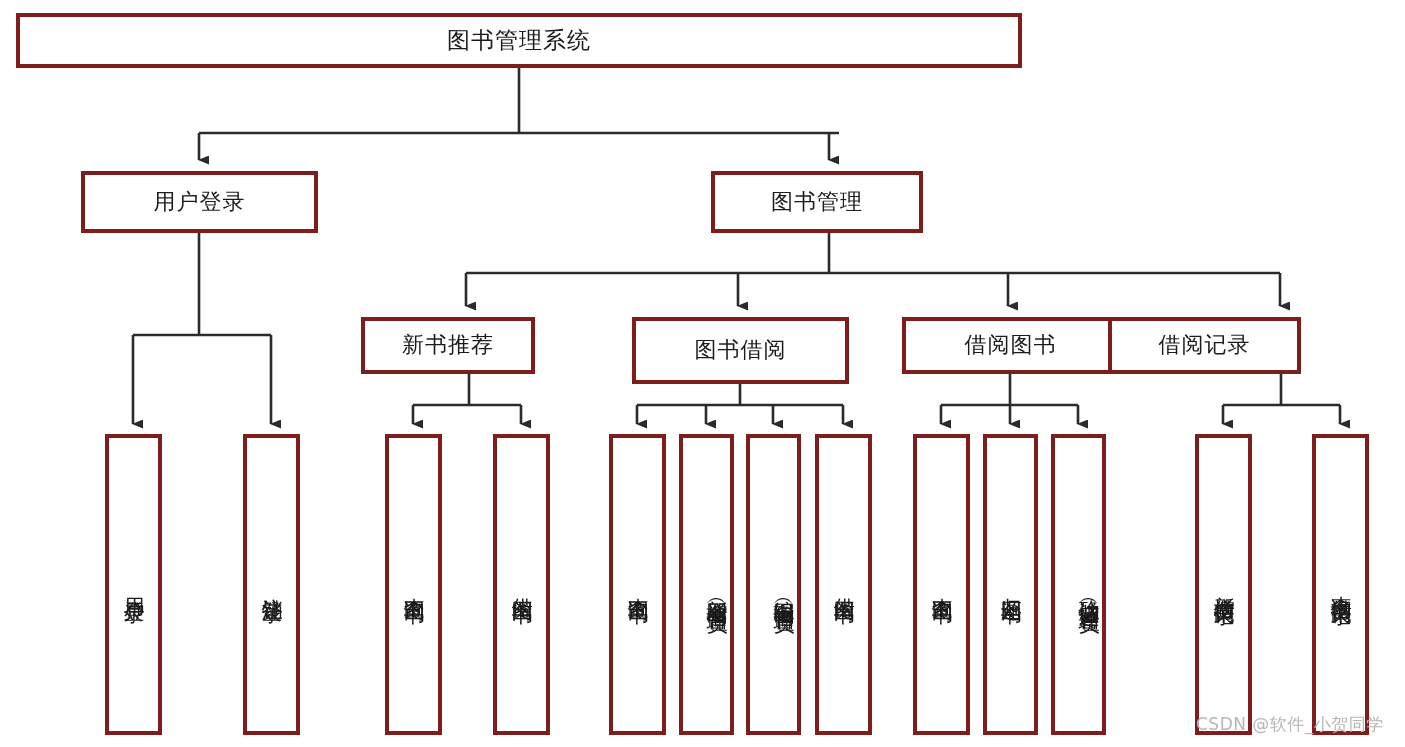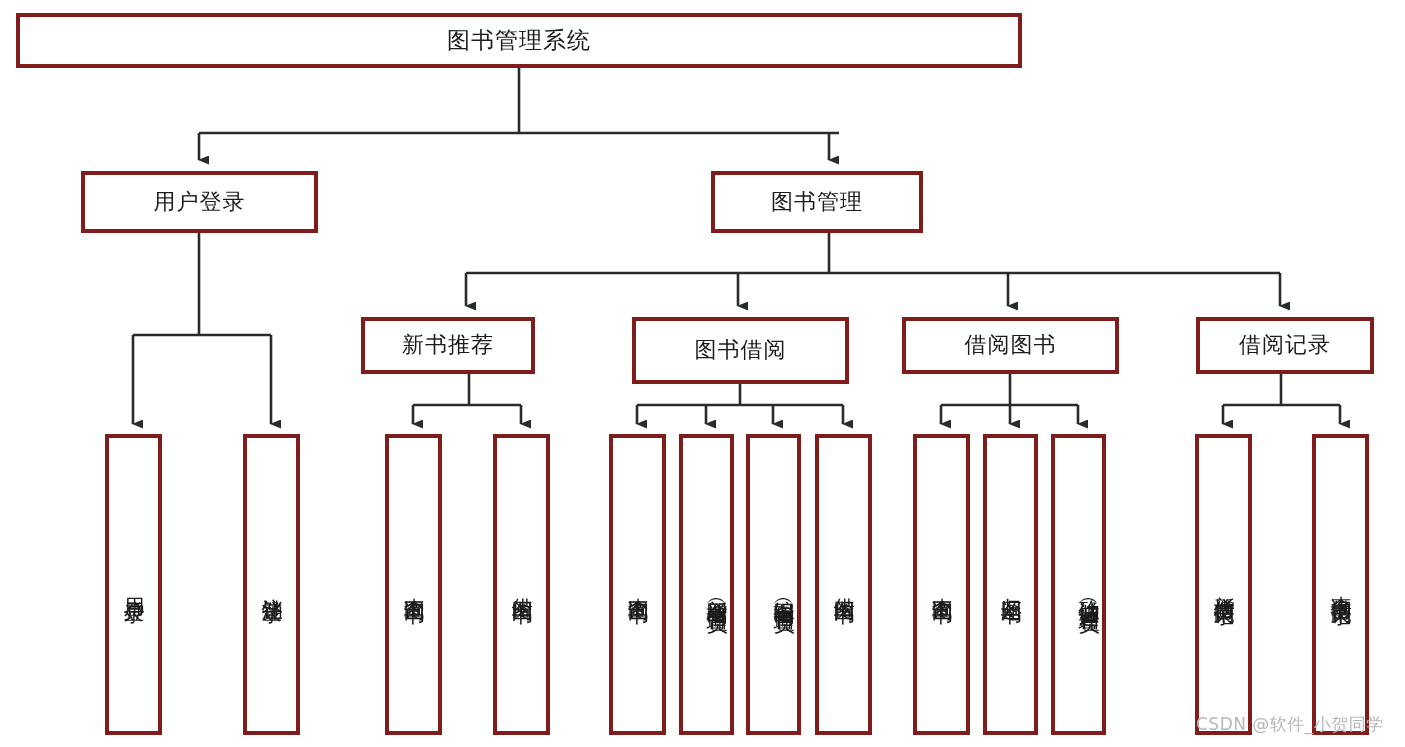--- a/index.html
+++ b/index.html
@@ -127,21 +127,21 @@
   </svg>
 
   <div class="node horizontal root" style="left:16px; top:13px; width:1006px; height:55px;">图书管理系统</div>
 
   <div class="node horizontal" style="left:81px; top:171px; width:237px; height:62px;">用户登录</div>
   <div class="node horizontal" style="left:711px; top:171px; width:212px; height:62px;">图书管理</div>
 
   <div class="node horizontal" style="left:361px; top:317px; width:174px; height:57px;">新书推荐</div>
   <div class="node horizontal" style="left:632px; top:317px; width:217px; height:67px;">图书借阅</div>
   <div class="node horizontal" style="left:902px; top:317px; width:217px; height:57px;">借阅图书</div>
-  <div class="node horizontal" style="left:1196px; top:317px; width:178px; height:57px;">借阅记录</div>
+  <div class="node horizontal" style="left:1108px; top:317px; width:193px; height:57px;">借阅记录</div>
 
   <div class="node vertical centered" style="left:105px; top:434px; width:57px; height:301px;">用户登录</div>
   <div class="node vertical centered" style="left:243px; top:434px; width:57px; height:301px;">注销登录</div>
 
   <div class="node vertical centered" style="left:385px; top:434px; width:57px; height:301px;">查询图书</div>
   <div class="node vertical centered" style="left:493px; top:434px; width:57px; height:301px;">借阅图书</div>
 
   <div class="node vertical centered" style="left:609px; top:434px; width:57px; height:301px;">查询图书</div>
   <div class="node vertical" style="left:679px; top:434px; width:55px; height:301px;">新增图书（管理员）</div>
   <div class="node vertical" style="left:746px; top:434px; width:55px; height:301px;">编辑图书（管理员）</div>

